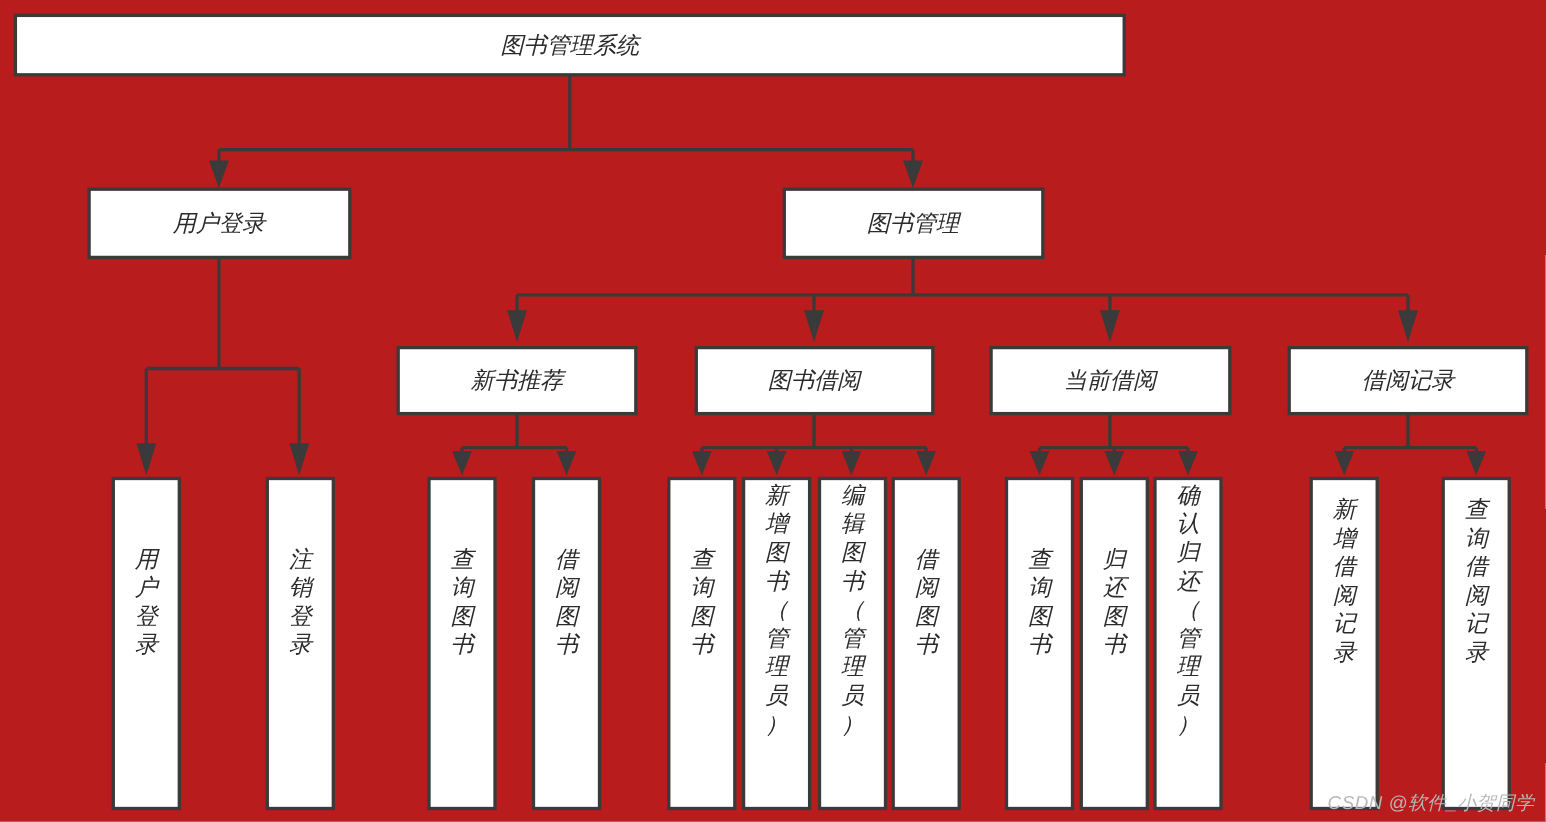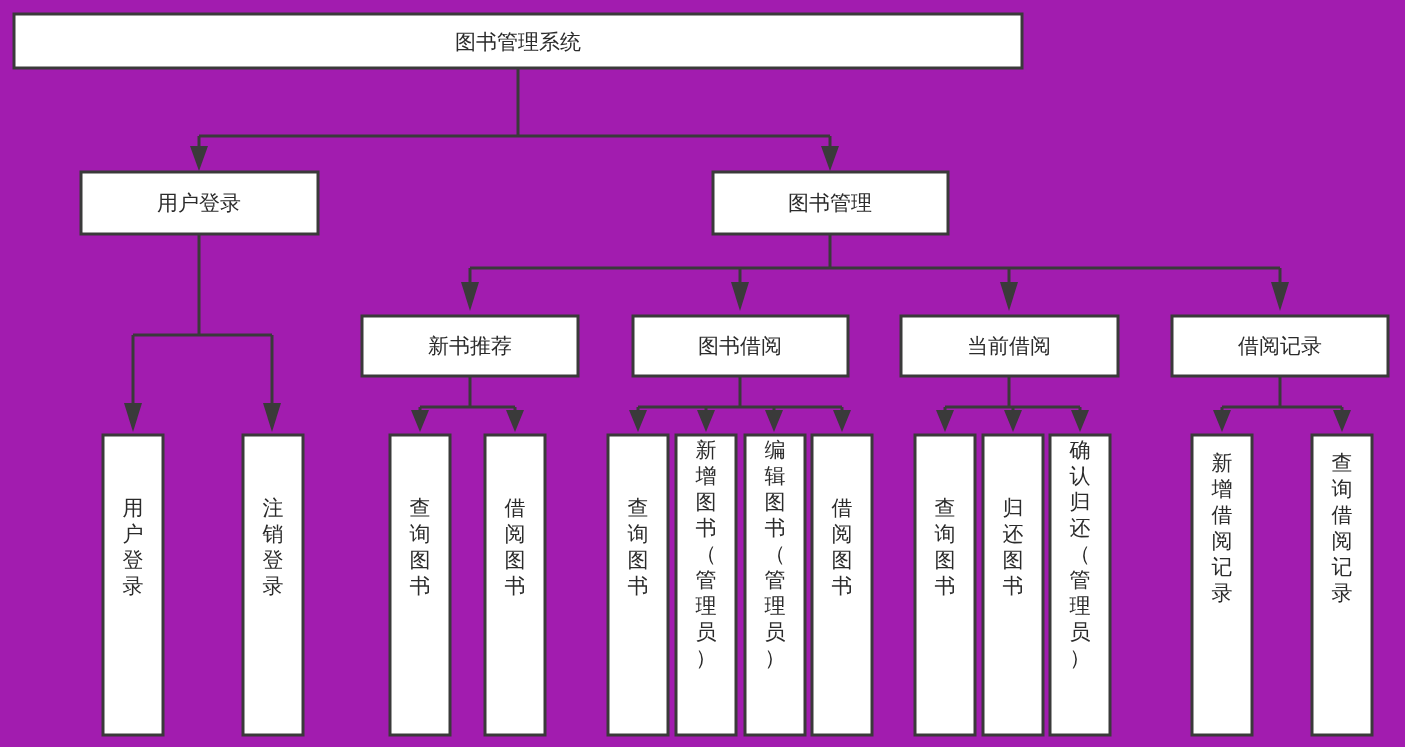--- a/index.html
+++ b/index.html
@@ -10,21 +10,22 @@
   body {
     width: 1405px;
     height: 747px;
     font-family: "Liberation Sans", "DejaVu Sans", sans-serif;
     overflow: hidden;
   }
   #diagram-root {
     position: relative;
     width: 1405px;
     height: 747px;
-    background: #a21caf;
+    background: #b91c1c;
+    font-style: italic;
   }
   svg#tree-svg {
     position: absolute;
     left: 0;
     top: 0;
     width: 1405px;
     height: 747px;
     display: block;
   }
   .node-box {
@@ -225,13 +226,14 @@
       <rect class="node-box" x="1192" y="435" width="60" height="300"></rect>
       <text class="node-label-v" x="1222" y="470"><tspan x="1222" dy="0">新</tspan><tspan x="1222" dy="26">增</tspan><tspan x="1222" dy="26">借</tspan><tspan x="1222" dy="26">阅</tspan><tspan x="1222" dy="26">记</tspan><tspan x="1222" dy="26">录</tspan></text>
     </g>
     <g>
       <rect class="node-box" x="1312" y="435" width="60" height="300"></rect>
       <text class="node-label-v" x="1342" y="470"><tspan x="1342" dy="0">查</tspan><tspan x="1342" dy="26">询</tspan><tspan x="1342" dy="26">借</tspan><tspan x="1342" dy="26">阅</tspan><tspan x="1342" dy="26">记</tspan><tspan x="1342" dy="26">录</tspan></text>
     </g>
 
   </svg>
 
+  <div class="watermark">CSDN @软件_小贺同学</div>
 </div>
 
 </body></html>

